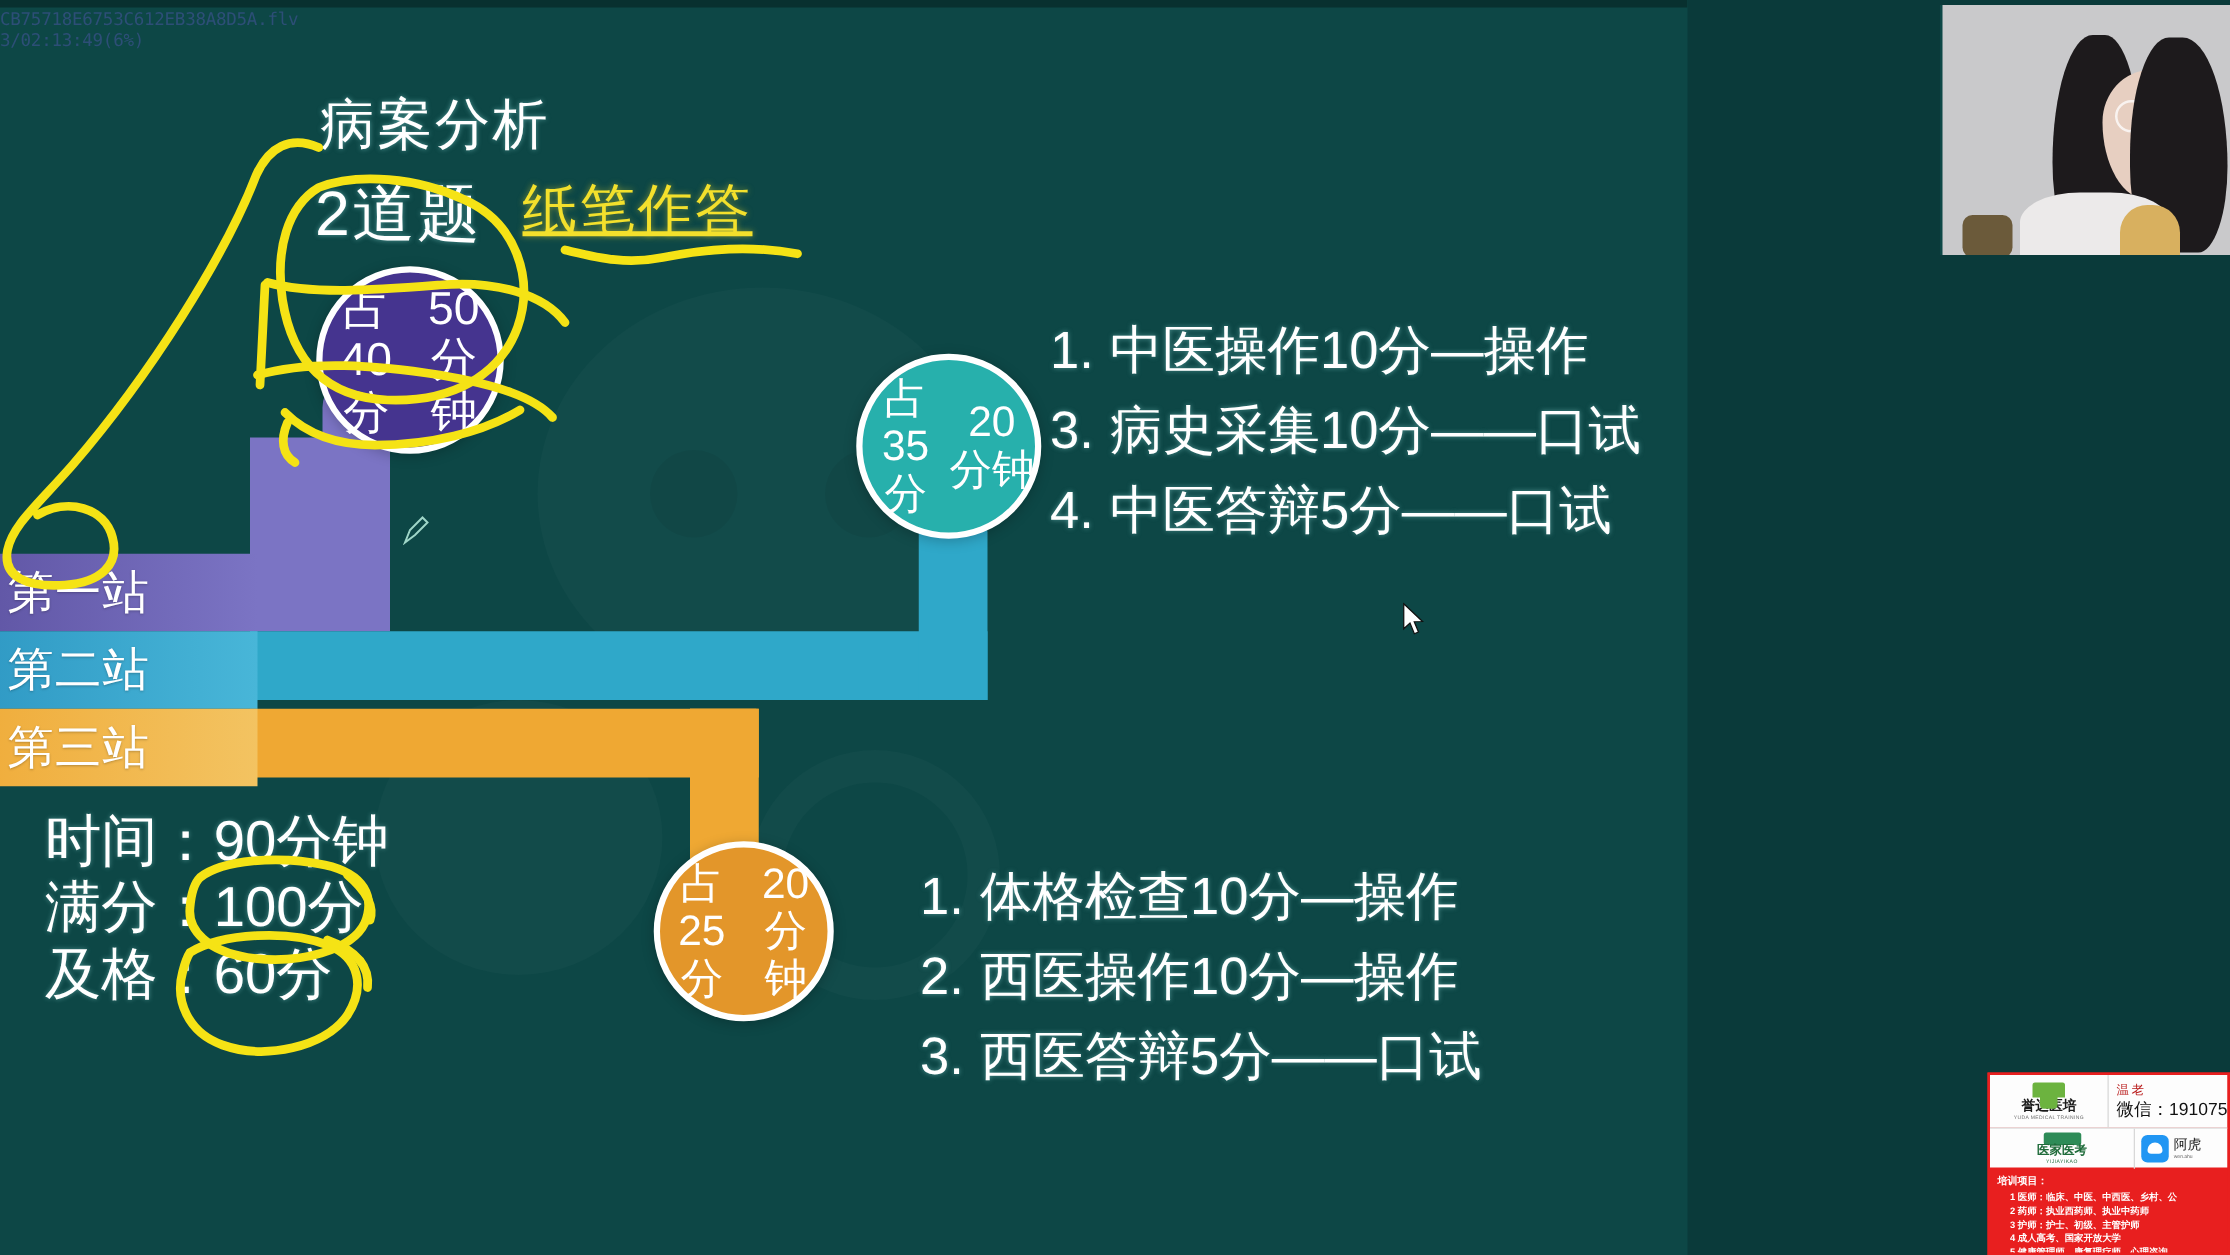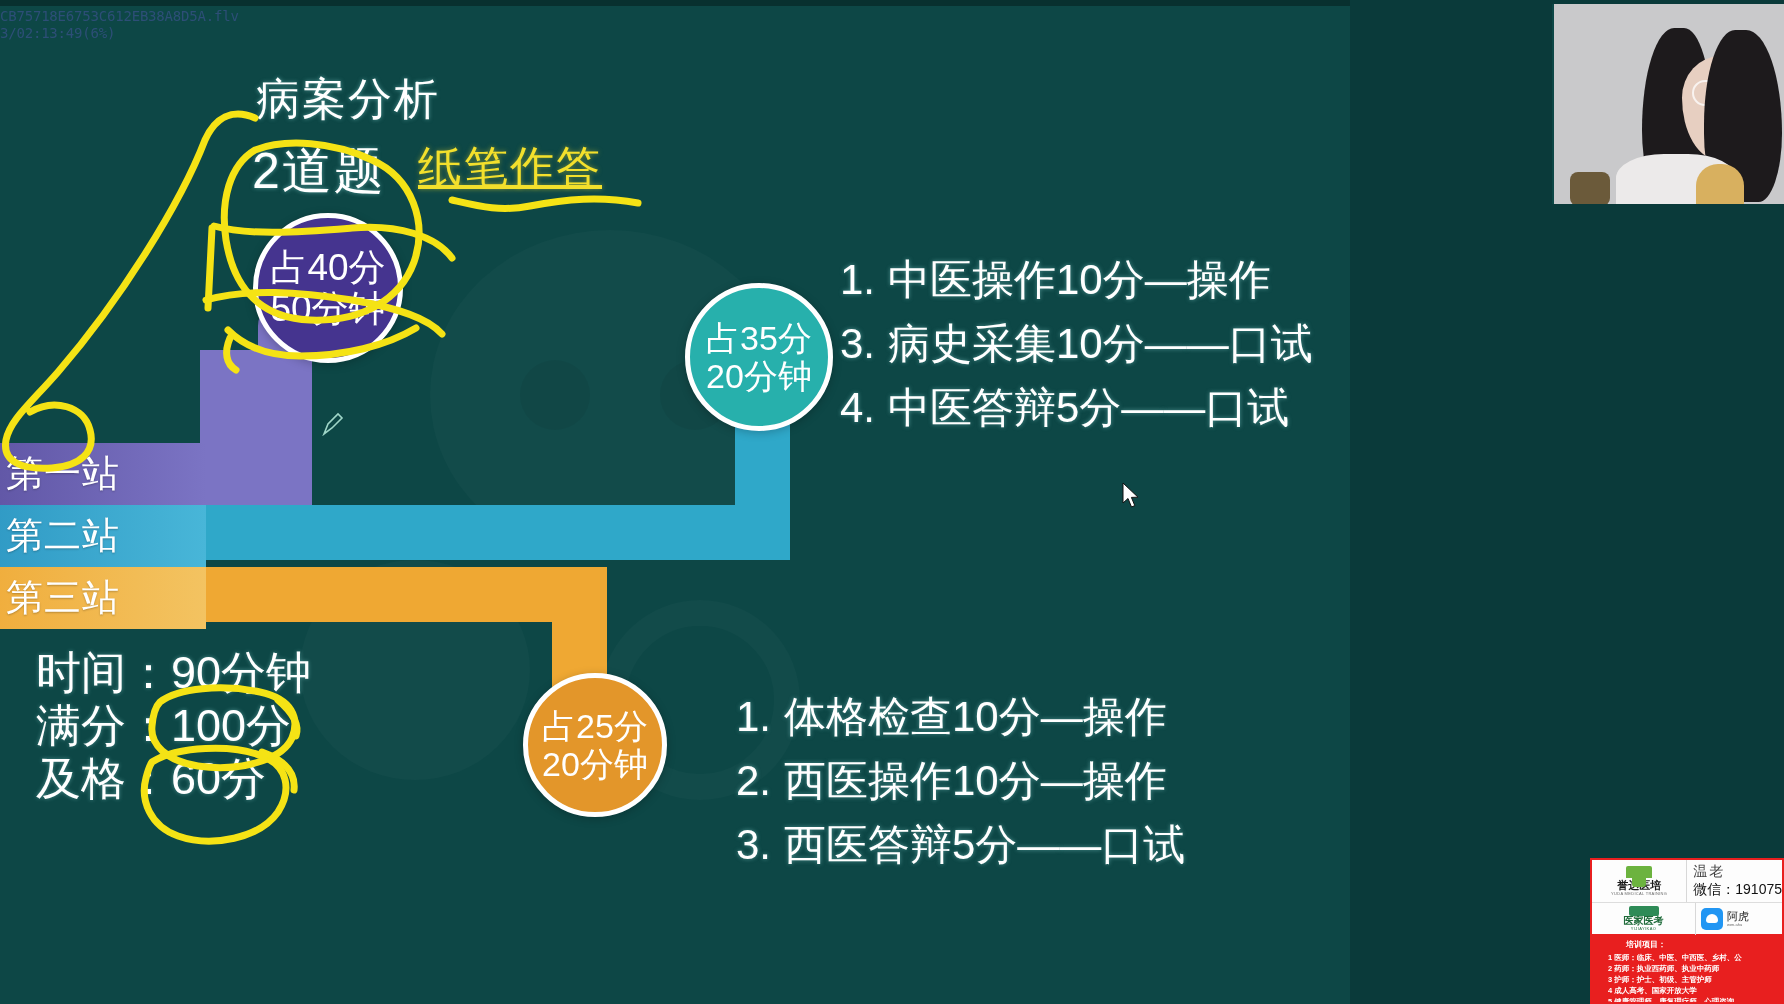--- a/index.html
+++ b/index.html
@@ -106,21 +106,21 @@
   #pipe-orange-corner {
     left: 552px; top: 567px; width: 55px; height: 55px;
     background: #efa833;
   }
 
   
   .circle {
     position: absolute;
     border-radius: 50%;
     border: 5px solid #ffffff;
-    display: flex; flex-direction: column;
+    display: flex; 
     align-items: center; justify-content: center;
     color: #ffffff;
     line-height: 1.12;
     text-align: center;
     box-shadow: 0 2px 10px rgba(0,0,0,.22);
   }
   #circle-purple {
     left: 253px; top: 213px; width: 150px; height: 150px;
     background: #45348f;
     font-size: 37px;
@@ -220,37 +220,37 @@
   #ad-logo1 { width: 96px; height: 42px; display: flex; flex-direction: column;
     align-items: center; justify-content: center; border-right: 1px solid #d8d8d8; }
   .cap { width: 26px; height: 12px; background: #6cb33f; position: relative;
          border-radius: 2px 2px 0 0; }
   .cap::after { content:""; position:absolute; left: 6px; top: 10px; width: 14px; height: 11px;
          background: #6cb33f; border-radius: 0 0 3px 3px; }
   #ad-brand1 { font-size: 11px; font-weight: bold; color: #1a1a1a; line-height: 11px; margin-top: 2px; }
   #ad-brand1sub { font-size: 4px; color: #6b6b6b; letter-spacing: .3px; }
   #ad-teacher { flex: 1; display: flex; flex-direction: column; justify-content: center;
     padding-left: 6px; }
-  #ad-teacher-name { font-size: 14px; color: #404040; letter-spacing: 2px; }
+  #ad-teacher-name { font-size: 10px; color: #b91c1c; letter-spacing: 2px; }
   #ad-wechat { font-size: 14px; color: #111; white-space: nowrap; }
   #ad-mid { display: flex; height: 32px; background: #fdfdfd; align-items: center;
     border-top: 1px solid #ddd; }
-  #ad-logo2 { width: 104px; height: 32px; display: flex; flex-direction: column;
+  #ad-logo2 { width: 116px; height: 32px; display: flex; flex-direction: column;
     align-items: center; justify-content: center; border-right: 1px solid #d8d8d8; }
   .bookmark { width: 30px; height: 10px; background: #2e8b57; border-radius: 2px; }
   #ad-brand2 { font-size: 10px; font-weight: bold; color: #1f6b3a; line-height: 10px; }
   #ad-brand2sub { font-size: 4px; color: #1f6b3a; letter-spacing: .4px; }
   #ad-app { flex: 1; display: flex; align-items: center; gap: 4px; padding-left: 5px; }
   .app-ico { width: 22px; height: 22px; background: #2196f3; border-radius: 5px;
     display:flex; align-items:center; justify-content:center; }
   .app-ico span { display:block; width: 12px; height: 9px; background: #fff; border-radius: 6px 6px 3px 3px; }
   #ad-appname { font-size: 11px; color: #111; line-height: 11px; }
   #ad-appsub { font-size: 4px; color: #666; }
   #ad-body { padding: 5px 6px 0 6px; color: #fff; }
-  #ad-body-title { font-size: 8px; font-weight: bold; margin-bottom: 2px; margin-left: 28px; }
+  #ad-body-title { font-size: 8px; font-weight: bold; margin-bottom: 2px; }
   #ad-body ol { list-style: none; }
   #ad-body li { font-size: 7.5px; font-weight: bold; line-height: 11px;
     white-space: nowrap; padding-left: 10px; }
 </style>
 </head>
 <body>
 
 <div id="stage">
 
   <div id="slide">

